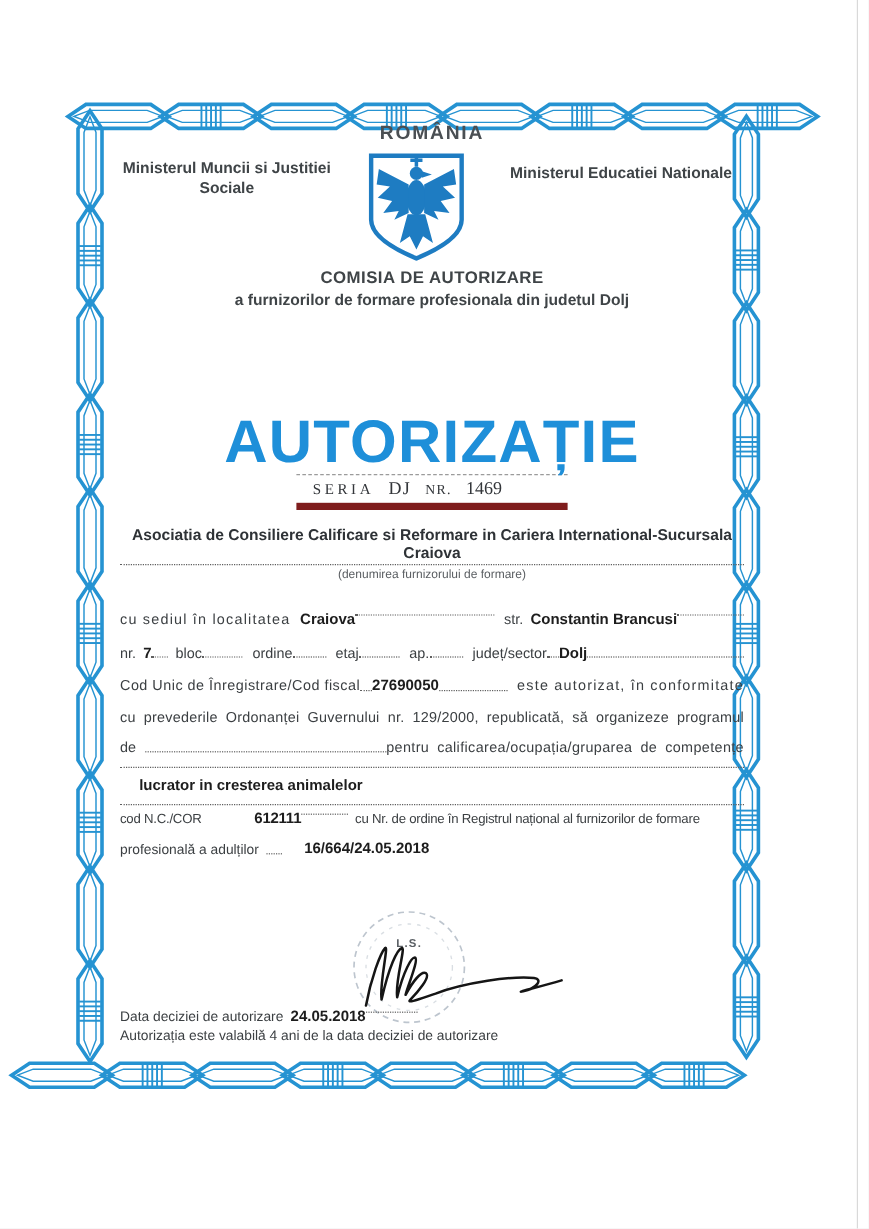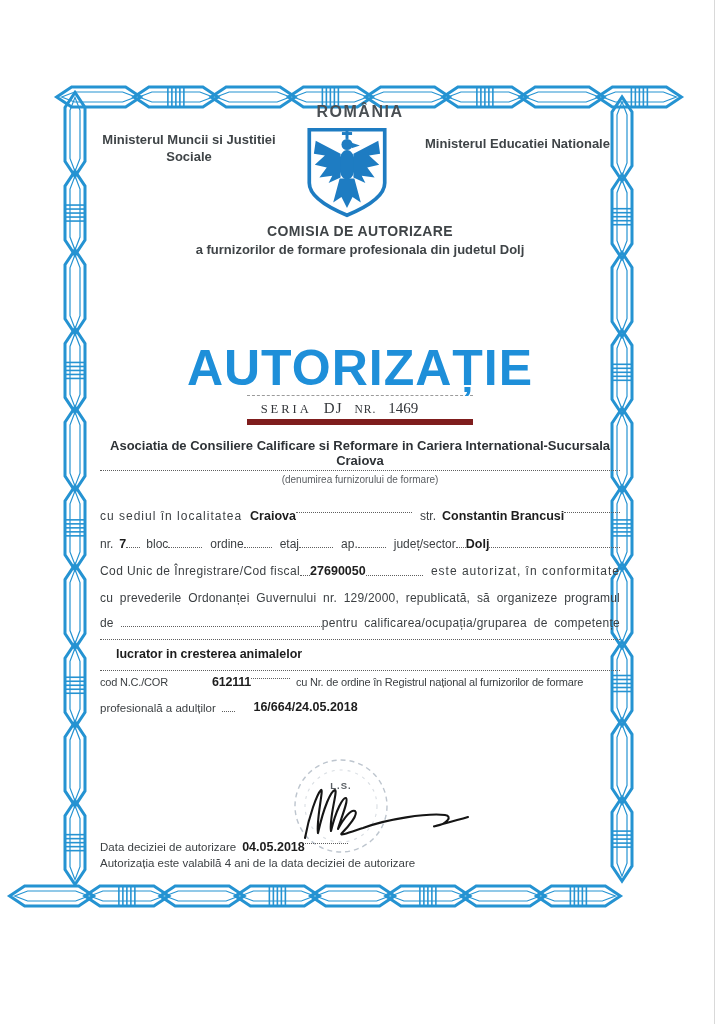--- a/index.html
+++ b/index.html
@@ -429,20 +429,20 @@
       <text x="76" y="31" text-anchor="middle" font-size="9.5" font-weight="bold" fill="#5b6065" font-family="Liberation Sans, sans-serif" letter-spacing="1">L.S.</text>
     </g>
     <path d="M40,80 C44,58 52,36 56,32 C59,30 51,62 53,75 C59,48 66,33 70,32 C73,32 64,60 66,73 C71,52 78,39 81,40 C84,42 75,63 73,71 C79,60 86,51 90,53 C94,56 83,69 77,75 C73,79 86,74 98,70 C122,61 162,55 180,57 C188,58 182,66 171,68 C162,70 186,64 203,59" fill="none" stroke="#151515" stroke-width="2.1" stroke-linecap="round" stroke-linejoin="round"></path>
   </svg>
 
   <div class="footer">
     <div class="brow row-date">
       <span>Data deciziei de autorizare</span>
       <span class="sp6"></span>
       <span class="colfill" style="width:106px;">
-        <span class="val">04.05.2018</span>
+        <span class="val">24.05.2018</span>
         <span class="dots"></span>
       </span>
     </div>
     <div class="validity">Autorizația este valabilă 4 ani de la data deciziei de autorizare</div>
   </div>
 
 </div>
 
 </body></html>

